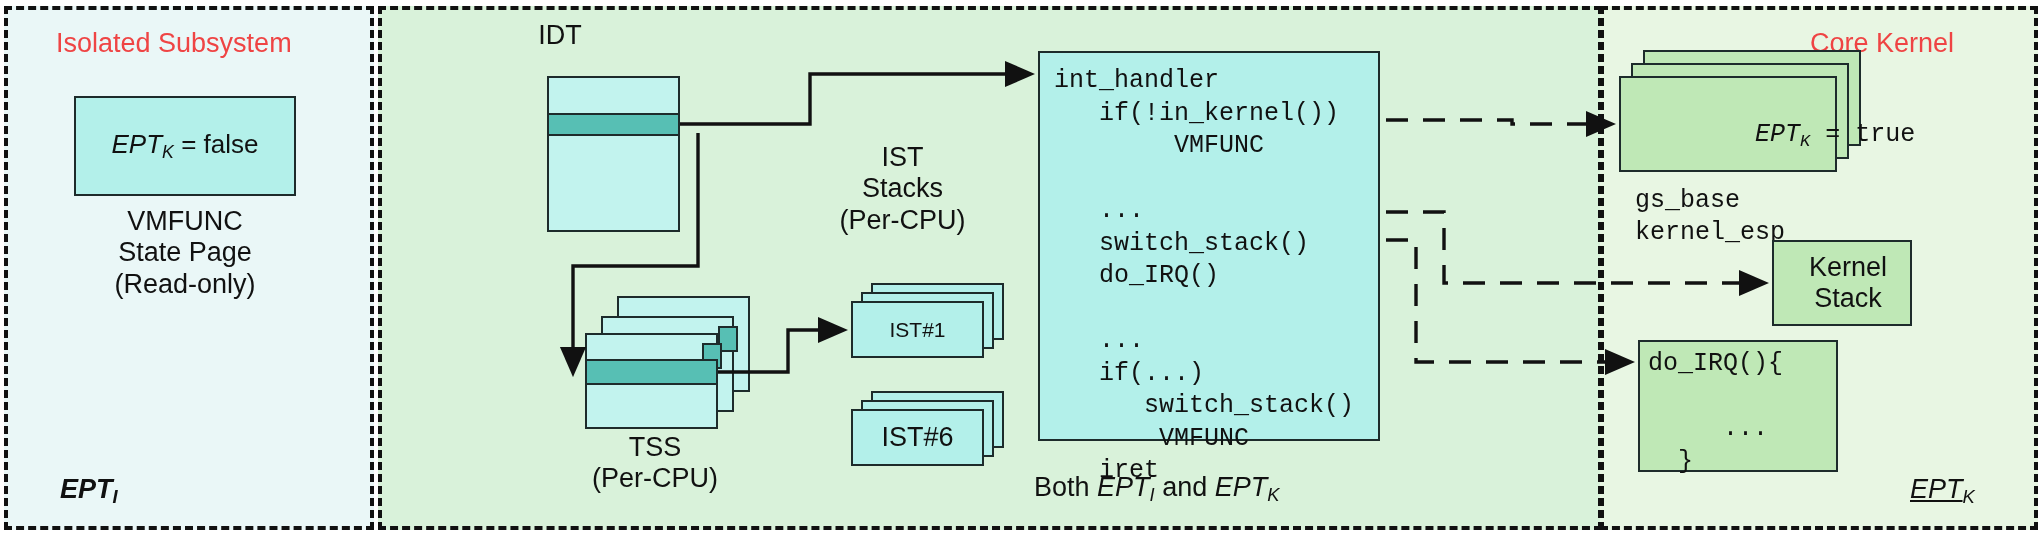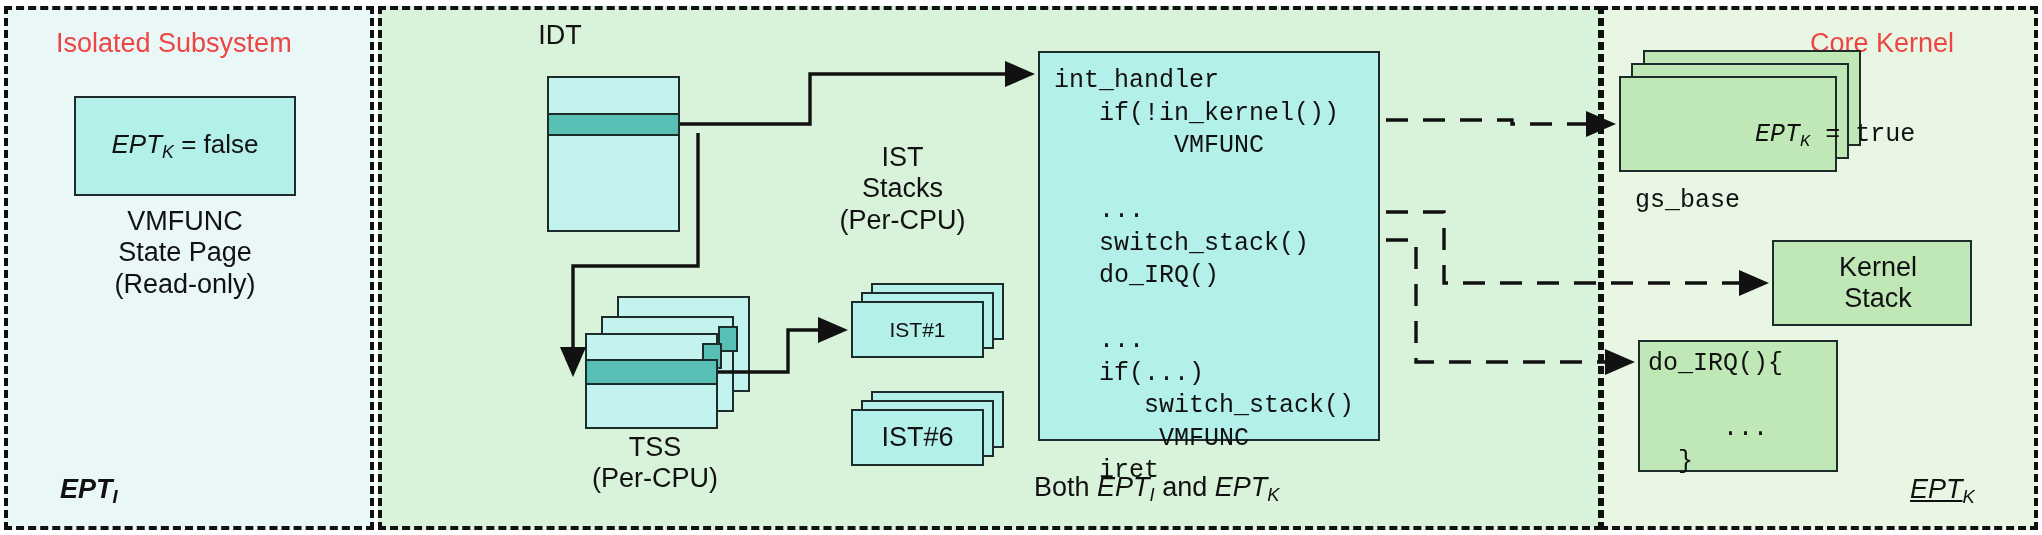--- a/index.html
+++ b/index.html
@@ -115,24 +115,25 @@
   </div>
 
   <div class="box green" style="left:1643px;top:50px;width:218px;height:96px;"></div>
   <div class="box green" style="left:1631px;top:63px;width:218px;height:96px;"></div>
   <div class="box green" style="left:1619px;top:76px;width:218px;height:96px;align-items:flex-start;justify-content:flex-start;">
     <div style="margin:8px 0 0 14px;">
       <div class="mono">
         <span style="font-style:italic;">EPT</span><span class="sub">K</span><span> = true</span>
       </div>
       <div class="mono">gs_base</div>
+      <div class="mono">kernel_esp</div>
     </div>
   </div>
 
-  <div class="box green" style="left:1772px;top:240px;width:200px;height:86px;font-size:27px;line-height:1.16;padding-left:12px;">
+  <div class="box green" style="left:1772px;top:240px;width:140px;height:86px;font-size:27px;line-height:1.16;padding-left:12px;">
     <span style="white-space:pre-line;">Kernel
 Stack</span>
   </div>
 
   <div class="box green" style="left:1638px;top:340px;width:200px;height:132px;align-items:flex-start;justify-content:flex-start;">
     <pre class="mono" style="margin:6px 0 0 8px;">do_IRQ(){
 
      ...
   }</pre>
   </div>

